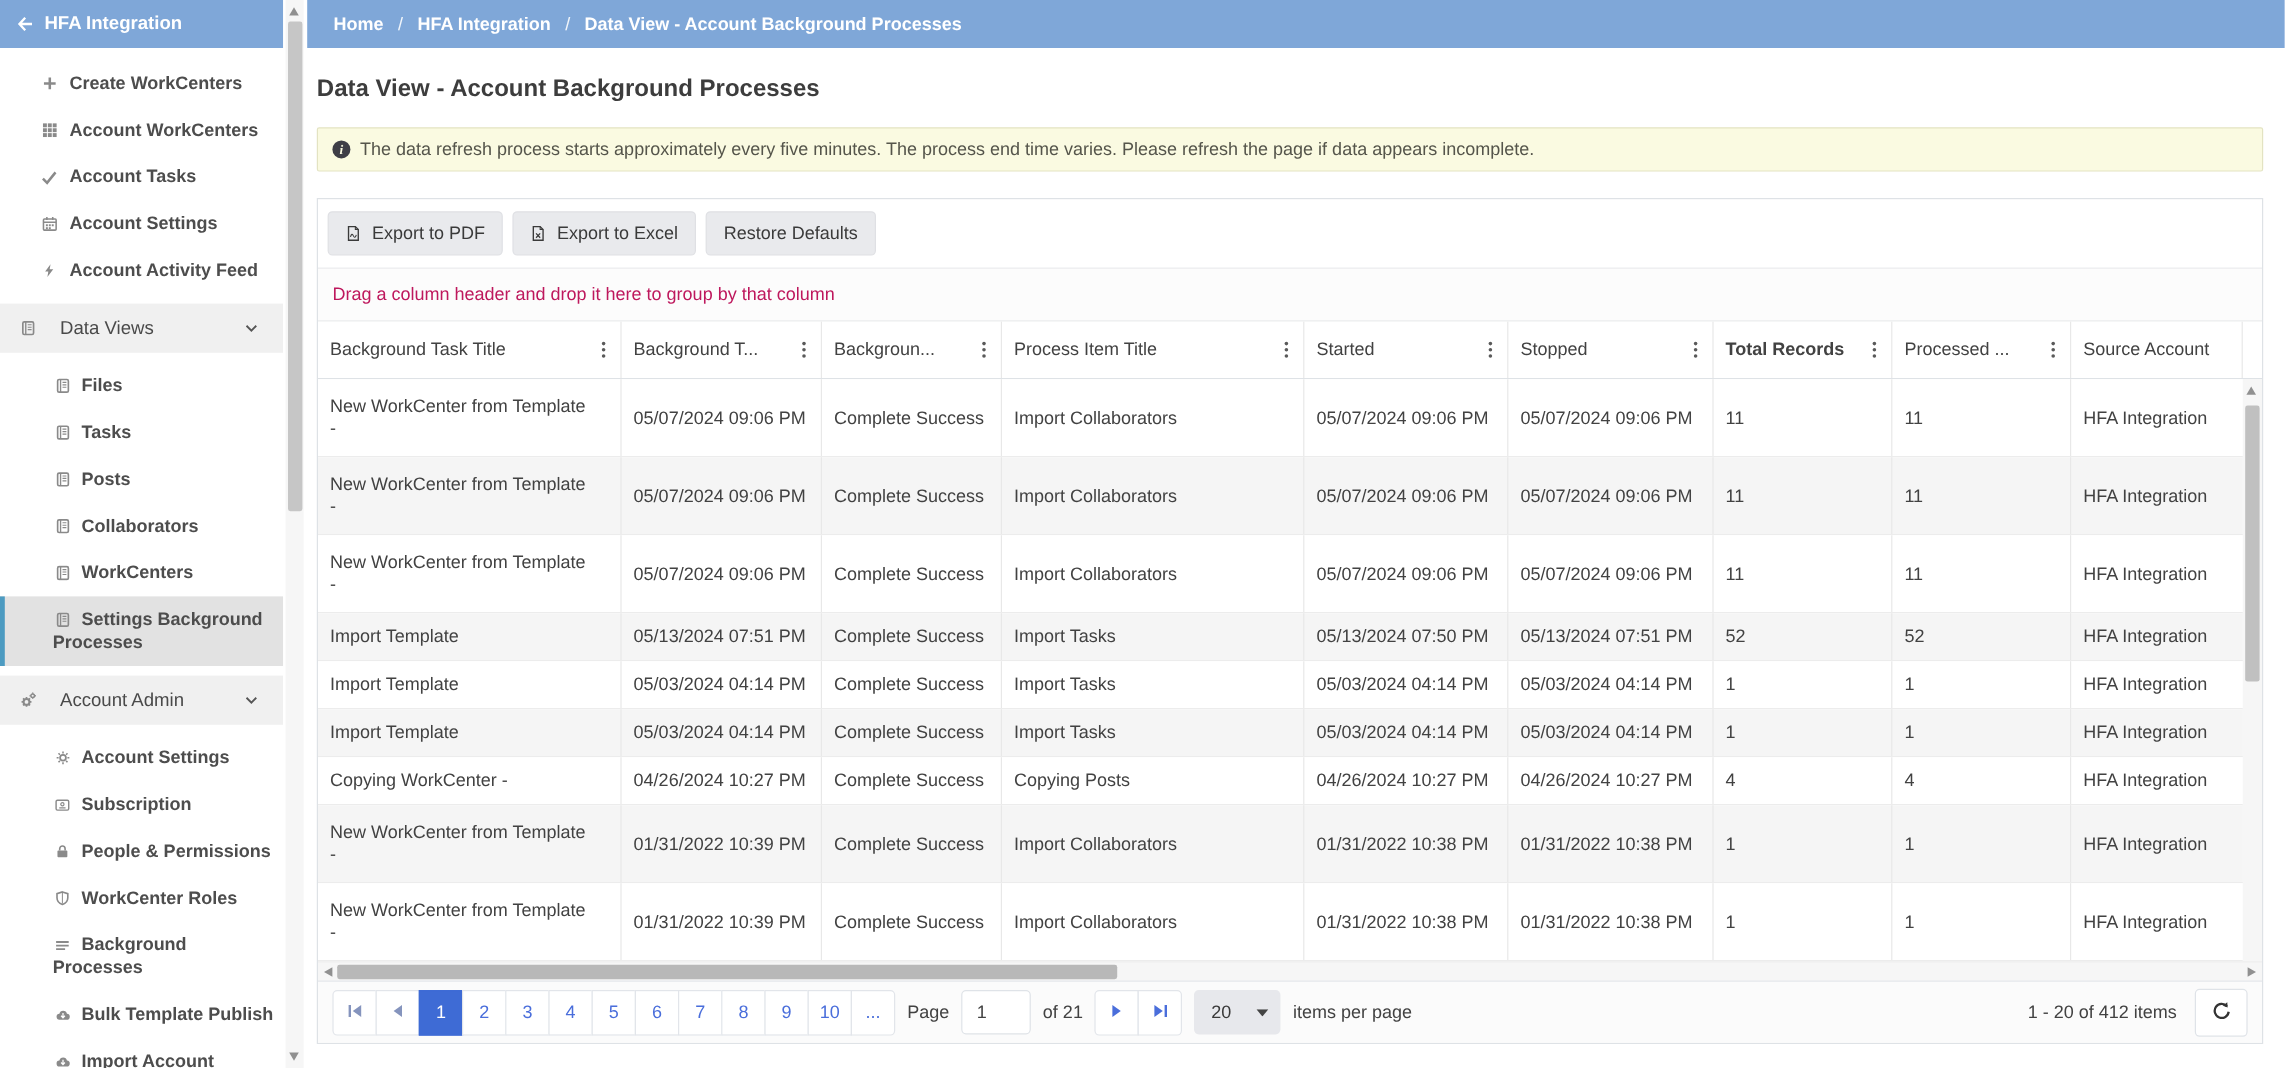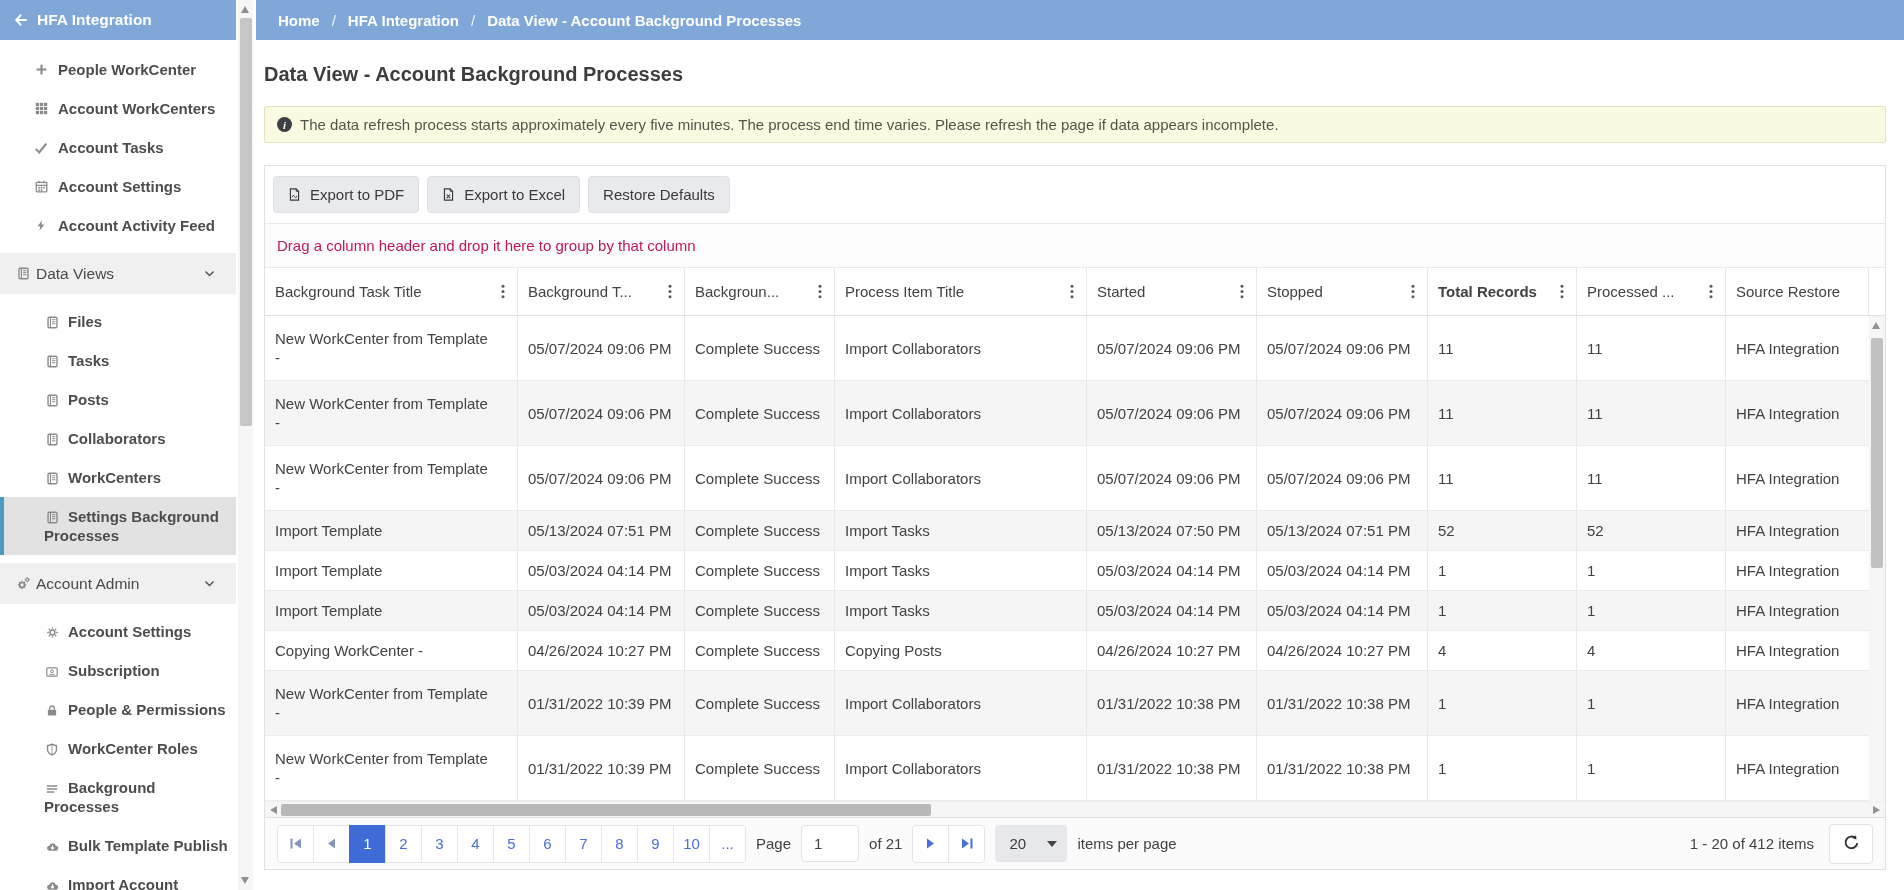--- a/index.html
+++ b/index.html
@@ -10,21 +10,21 @@
   
   .sidebar{position:absolute;left:0;top:0;width:236px;height:890px;background:#fff;overflow:hidden}
   .side-header{height:40px;background:#7fa7d8;color:#fff;display:flex;align-items:center;gap:9px;
     padding:0 14px;font-weight:bold;font-size:15.5px}
   .side-header .ic{display:inline-flex;color:#fff}
   .side-nav{padding-top:10px}
   .side-item{display:flex;align-items:center;gap:9px;padding:10px 8px 10px 33px;color:#4d4d4d;
     font-weight:bold;font-size:15px;line-height:19px;cursor:pointer}
   .side-item .ic,.side-subitem .ic,.side-section .ic{color:#8a8a8a;width:16px;display:inline-flex;
     justify-content:center;flex:none;vertical-align:-2px}
-  .side-section{display:flex;align-items:center;gap:5px;background:#f0f0f0;padding:11px 20px 11px 15px;
+  .side-section{display:flex;align-items:center;gap:19px;background:#f0f0f0;padding:11px 20px 11px 15px;
     color:#4a4a4a;font-size:15.5px;line-height:19px;margin:8px 0;cursor:pointer}
   .side-section .chev{margin-left:auto;color:#555;display:inline-flex}
   .side-subitem{display:block;padding:10px 8px 10px 44px;color:#4d4d4d;font-weight:bold;
     font-size:15px;line-height:19px;cursor:pointer}
   .side-subitem .ic{display:inline-flex;margin-right:8px}
   .side-subitem.selected{background:#e2e2e2;border-left:4px solid #4d9bc1;padding-left:40px}
 
   
   .side-scrollbar{position:absolute;left:238px;top:0;width:15px;height:890px;background:#f6f6f6}
   .sb-arrow{position:absolute;left:3px;width:0;height:0}
@@ -116,21 +116,21 @@
         </span>
       <span>HFA Integration</span>
     </div>
     <div class="side-nav">
         <div class="side-item">
           <span class="ic">
             <svg viewBox="0 0 16 16" width="13" height="13">
               <path d="M8 2 V14 M2 8 H14" stroke="currentColor" stroke-width="2.6" fill="none"></path>
             </svg>
           </span>
-          <span class="lbl">People WorkCenter</span>
+          <span class="lbl">Create WorkCenters</span>
         </div>
         <div class="side-item">
           <span class="ic">
             <svg viewBox="0 0 16 16" width="13" height="13">
               <g fill="currentColor">
                 <rect x="1" y="1" width="4" height="4"></rect>
                 <rect x="6" y="1" width="4" height="4"></rect>
                 <rect x="11" y="1" width="4" height="4"></rect>
                 <rect x="1" y="6" width="4" height="4"></rect>
                 <rect x="6" y="6" width="4" height="4"></rect>
@@ -440,21 +440,21 @@
                   <svg viewBox="0 0 4 16" width="4" height="15">
                     <g fill="currentColor">
                       <circle cx="2" cy="2.5" r="1.6"></circle>
                       <circle cx="2" cy="8" r="1.6"></circle>
                       <circle cx="2" cy="13.5" r="1.6"></circle>
                     </g>
                   </svg>
                 </span>
               </div>
               <div class="th" style="flex: 1 1 0%;">
-                <span class="th-lbl">Source Restore</span>
+                <span class="th-lbl">Source Account</span>
               </div>
               <div class="th-spacer"></div>
             </div>
           <div class="tbody">
               <div class="tr tall">
                 <div class="td td0" style="width: 253px;">
                   <span class="cell-text">New WorkCenter from Template -</span>
                 </div>
                 <div class="td td1" style="width: 167px;">
                   <span class="cell-text">05/07/2024 09:06 PM</span>

